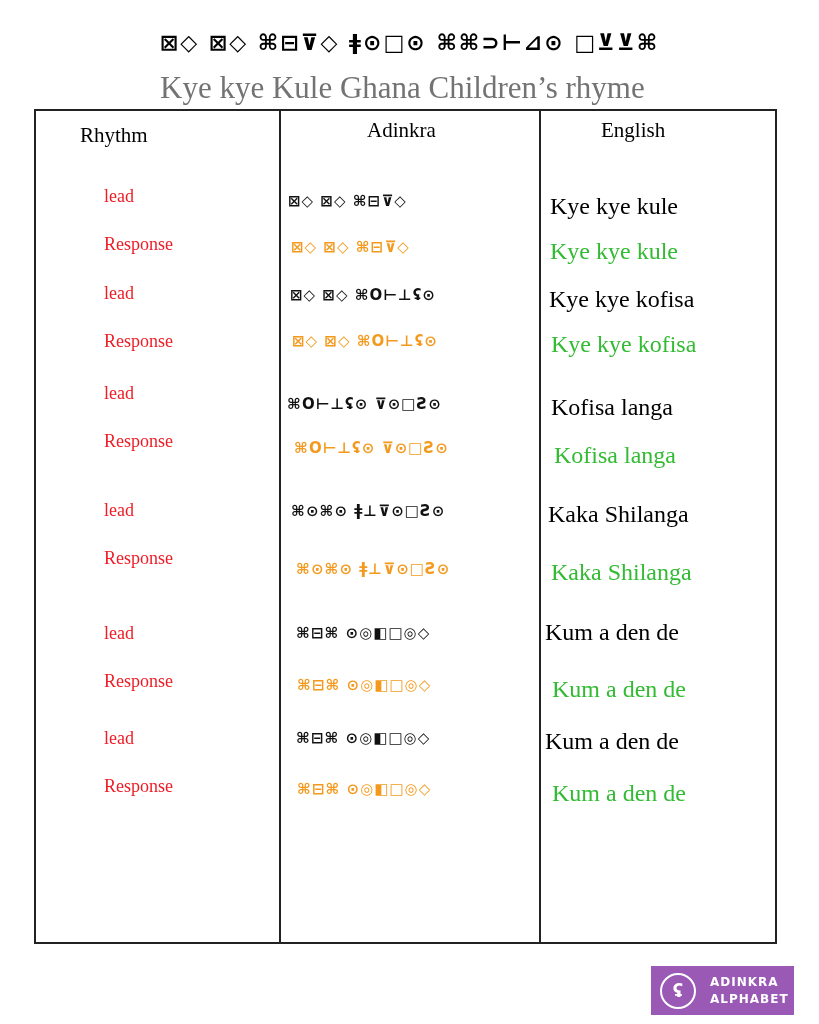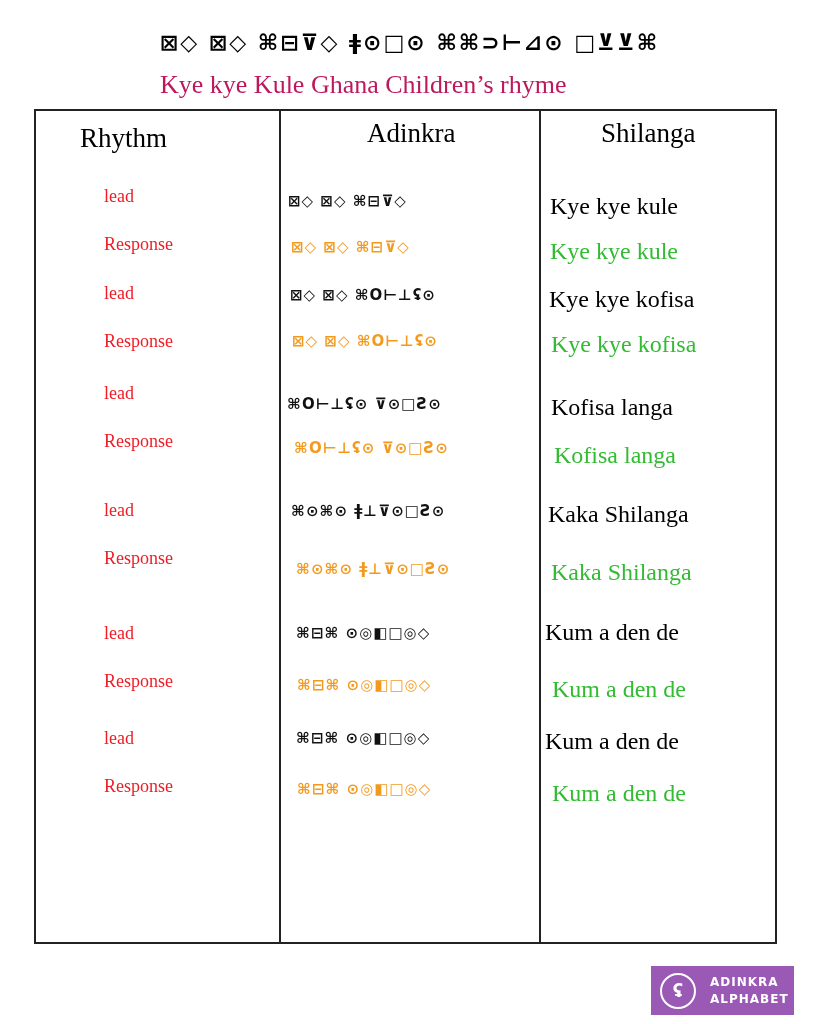--- a/index.html
+++ b/index.html
@@ -2,25 +2,25 @@
 <html><head>
   <meta charset="utf-8">
   <style>
     html, body { margin: 0; padding: 0; background: #ffffff; }
     body { width: 819px; height: 1024px; position: relative; overflow: hidden;
            font-family: "Liberation Serif", "DejaVu Serif", serif; }
     .abs { position: absolute; white-space: nowrap; }
     .adinkra-title { left: 0; width: 819px; top: 30px; text-align: center;
                      font-family: "DejaVu Sans", sans-serif; font-weight: bold;
                      font-size: 22px; letter-spacing: 2px; color: #000; }
-    .title { left: 160px; top: 70px; font-size: 26px; color: #be185d; }
+    .title { left: 160px; top: 70px; font-size: 31px; color: #737373; }
     .table-frame { left: 34px; top: 109px; width: 743px; height: 835px;
                    border: 2px solid #222; box-sizing: border-box; }
     .col-line { position: absolute; top: 0; bottom: 0; width: 2px; background: #222; }
-    .hdr { font-size: 27px; color: #000; }
+    .hdr { font-size: 21px; color: #000; }
     .rhythm { font-size: 18px; color: #ee1c25; }
     .glyph { font-family: "DejaVu Sans", sans-serif; font-weight: bold; font-size: 15px;
              letter-spacing: 1px; }
     .glyph.lead { color: #111; }
     .glyph.resp { color: #f39a1e; }
     .eng { font-size: 24px; }
     .eng.lead { color: #000; }
     .eng.resp { color: #33bb33; }
     .logo { left: 651px; top: 966px; width: 143px; height: 49px; background: #9b59b6;
             display: flex; align-items: center; }
@@ -36,21 +36,21 @@
 <div class="abs adinkra-title">⊠◇ ⊠◇ ⌘⊟⊽◇ ǂ⊙□⊙ ⌘⌘⊃⊢⊿⊙ □⊻⊻⌘</div>
 <div class="abs title">Kye kye Kule Ghana Children’s rhyme</div>
 
 <div class="abs table-frame">
   <div class="col-line" style="left:243px"></div>
   <div class="col-line" style="left:503px"></div>
 </div>
 
 <div class="abs hdr" style="left:80px; top:123px">Rhythm</div>
 <div class="abs hdr" style="left:367px; top:118px">Adinkra</div>
-<div class="abs hdr" style="left:601px; top:118px">Shilanga</div>
+<div class="abs hdr" style="left:601px; top:118px">English</div>
 
 <div>
   <div class="abs rhythm" style="left:104px; top:186px">lead</div>
   <div class="abs glyph lead" style="left:288px; top:192px">⊠◇ ⊠◇ ⌘⊟⊽◇</div>
   <div class="abs eng lead" style="left:550px; top:193px">Kye kye kule</div>
 </div>
 <div>
   <div class="abs rhythm" style="left:104px; top:234px">Response</div>
   <div class="abs glyph resp" style="left:291px; top:238px">⊠◇ ⊠◇ ⌘⊟⊽◇</div>
   <div class="abs eng resp" style="left:550px; top:238px">Kye kye kule</div>

